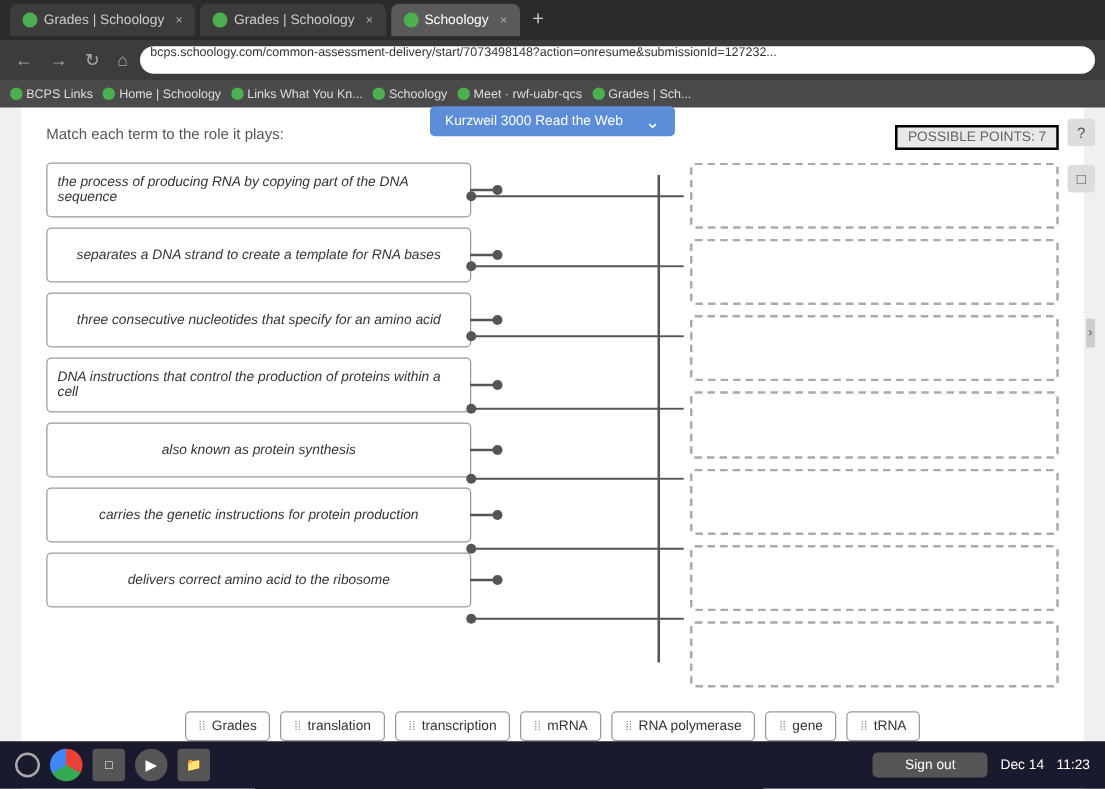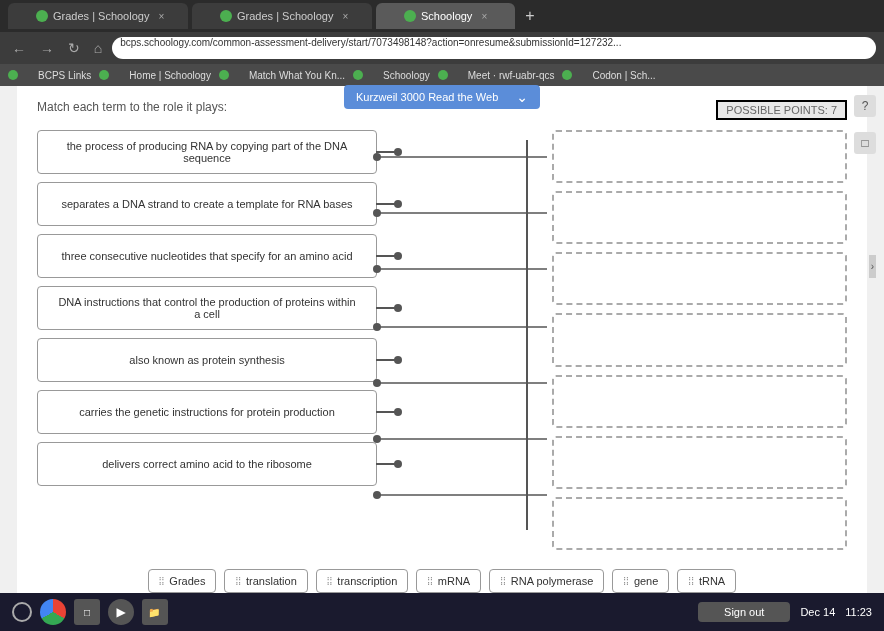--- a/index.html
+++ b/index.html
@@ -26,21 +26,21 @@
       height: 32px;
       background: #2b2b2b;
       padding: 0 8px;
       gap: 4px;
     }
 
     .tab {
       display: flex;
       align-items: center;
       height: 26px;
-      padding: 0 28px;
+      padding: 0 10px;
       border-radius: 6px 6px 0 0;
       font-size: 11px;
       color: #ccc;
       background: #3c3c3c;
       gap: 5px;
       max-width: 180px;
       white-space: nowrap;
       overflow: hidden;
     }
 
@@ -107,21 +107,21 @@
       background: #4a4a4a;
       padding: 0 8px;
       gap: 8px;
       font-size: 10px;
       color: #ddd;
     }
 
     .bookmark-item {
       display: flex;
       align-items: center;
-      gap: 20px;
+      gap: 3px;
       white-space: nowrap;
       cursor: pointer;
     }
 
     .bookmark-icon {
       width: 10px;
       height: 10px;
       background: #4caf50;
       border-radius: 50%;
     }
@@ -192,29 +192,30 @@
       width: 340px;
       display: flex;
       flex-direction: column;
       gap: 8px;
     }
 
     .clue-box {
       background: white;
       border: 1px solid #999;
       border-radius: 4px;
-      padding: 8px 19px;
+      padding: 8px 8px;
       font-size: 11px;
       color: #333;
-      text-align: center;
+      text-align: left;
       position: relative;
       display: flex;
       align-items: center;
       justify-content: center;
       min-height: 44px;
+      font-style: italic;
     }
 
     .clue-box::after {
       content: '';
       position: absolute;
       right: -20px;
       top: 50%;
       transform: translateY(-50%);
       width: 20px;
       height: 2px;
@@ -406,33 +407,33 @@
     <div class="bookmark-item">
       <div class="bookmark-icon"></div>
       <span>BCPS Links</span>
     </div>
     <div class="bookmark-item">
       <div class="bookmark-icon"></div>
       <span>Home | Schoology</span>
     </div>
     <div class="bookmark-item">
       <div class="bookmark-icon"></div>
-      <span>Match What You Kn...</span>
+      <span>Links What You Kn...</span>
     </div>
     <div class="bookmark-item">
       <div class="bookmark-icon"></div>
       <span>Schoology</span>
     </div>
     <div class="bookmark-item">
       <div class="bookmark-icon"></div>
       <span>Meet · rwf-uabr-qcs</span>
     </div>
     <div class="bookmark-item">
       <div class="bookmark-icon"></div>
-      <span>Codon | Sch...</span>
+      <span>Grades | Sch...</span>
     </div>
   </div>
 </div>
 
 <div class="kurzweil-bar">
   <span>Kurzweil 3000 Read the Web</span>
   <span style="font-size:14px;">⌄</span>
 </div>
 
 <div class="main-content">

